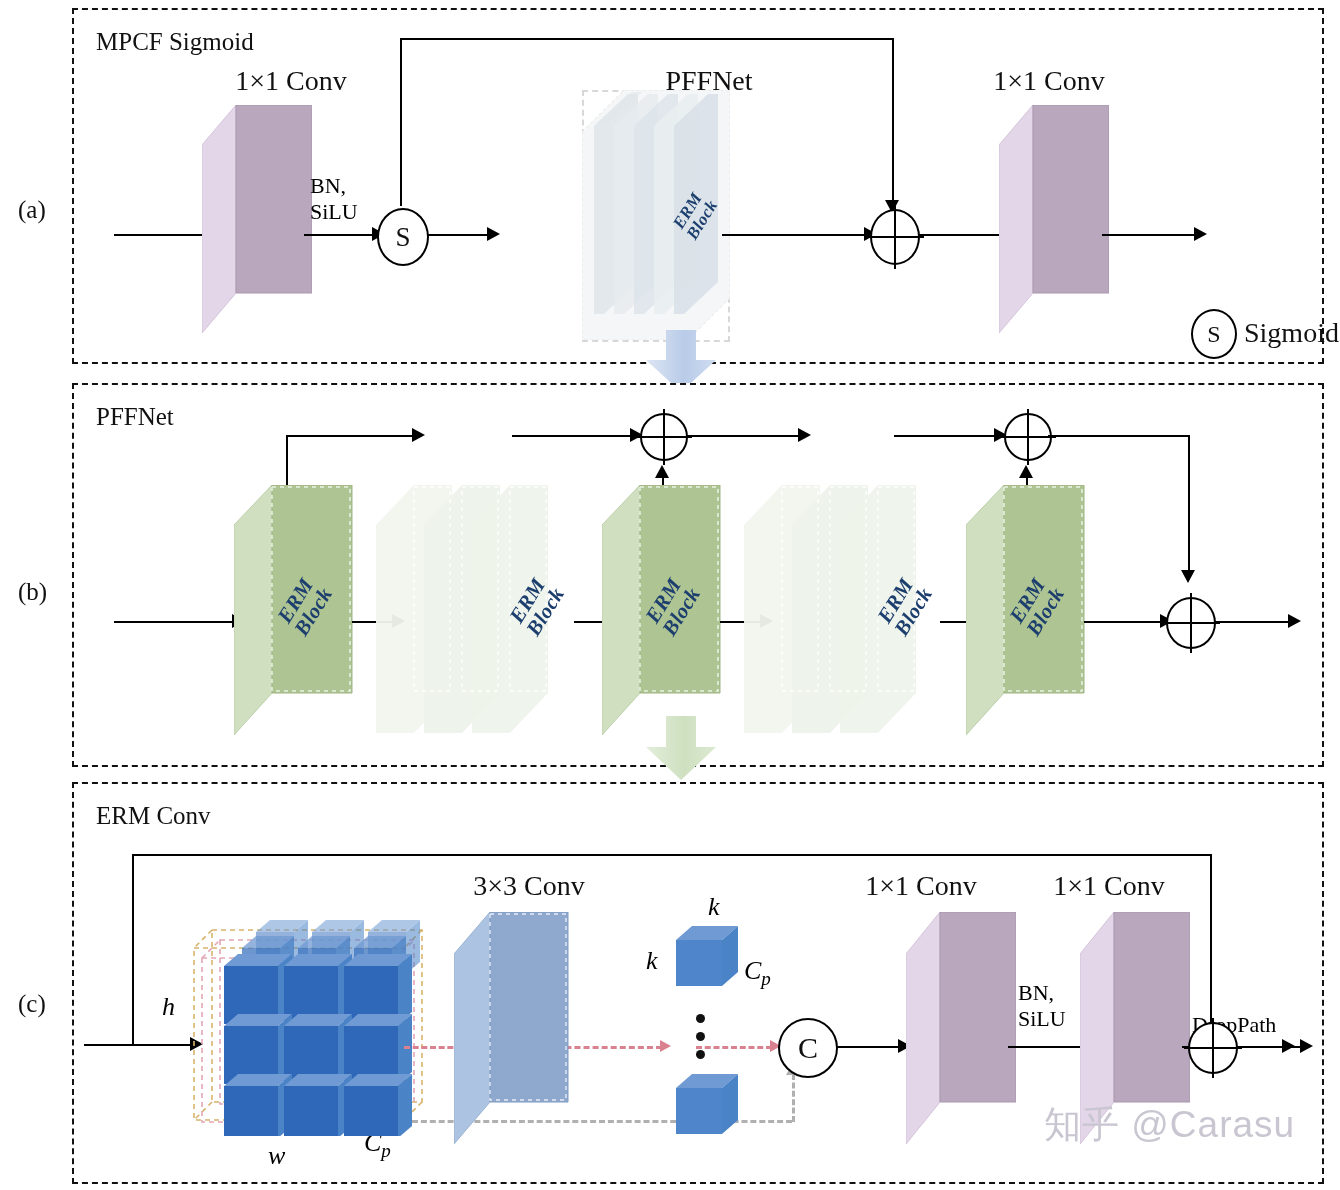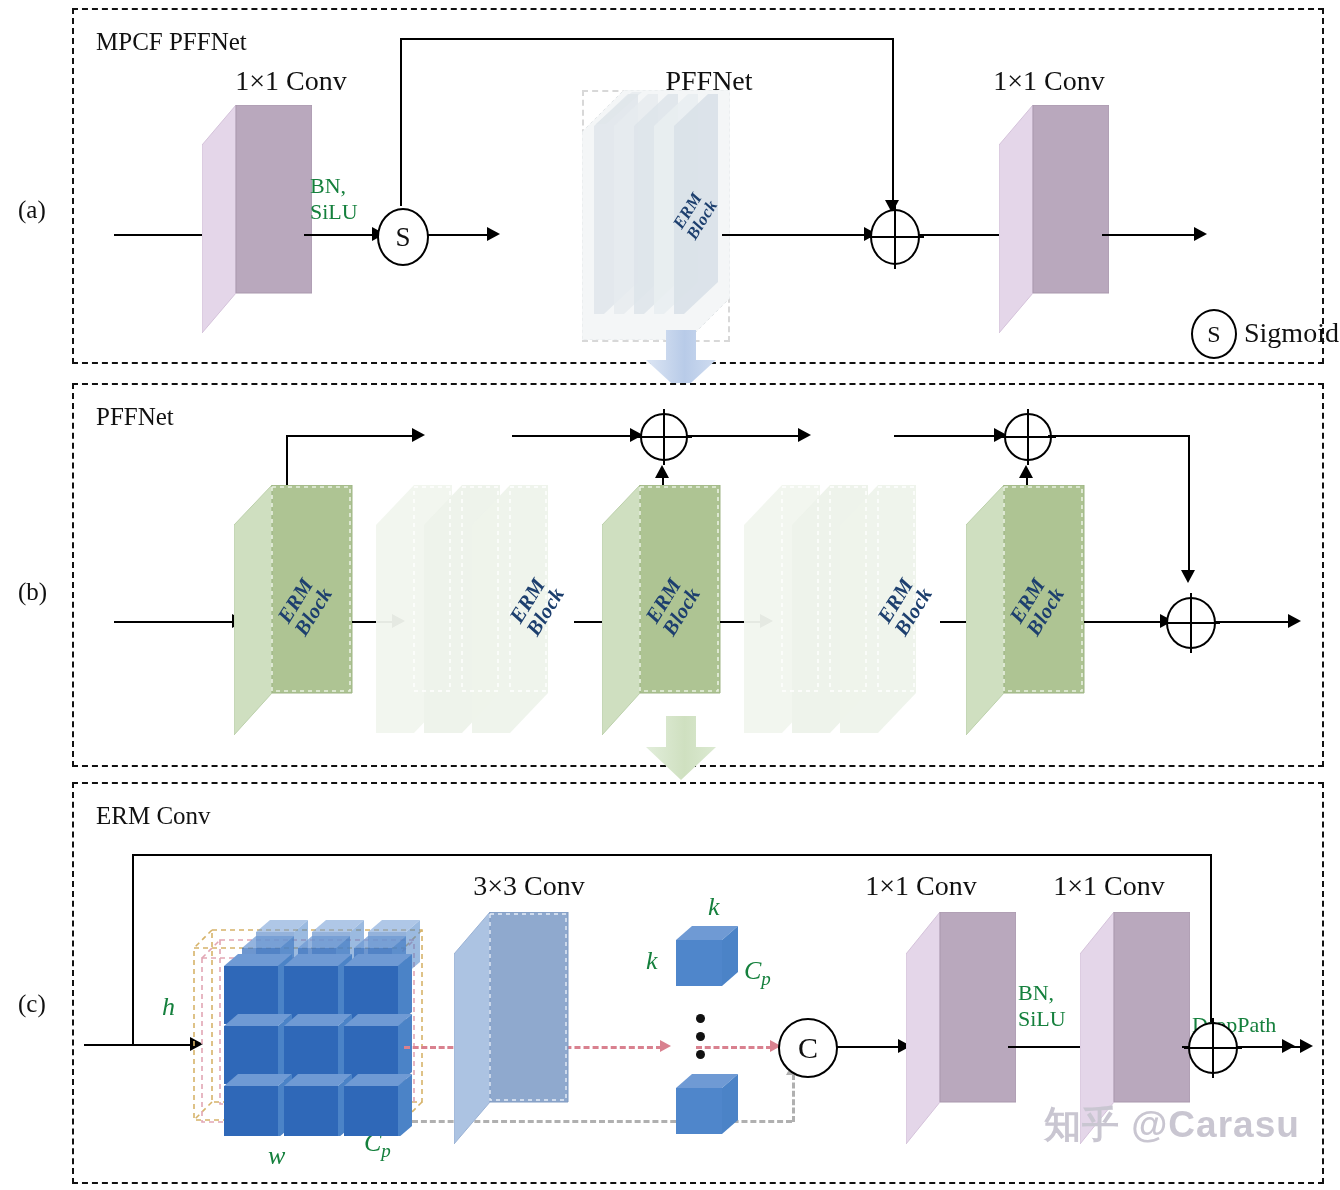--- a/index.html
+++ b/index.html
@@ -4,21 +4,21 @@
 <style>
   html,body{margin:0;padding:0;background:#fff;}
   body{width:1340px;height:1190px;position:relative;overflow:hidden;
        font-family:"Liberation Serif","DejaVu Serif",serif;color:#111;}
 
   .panel{position:absolute;border:2px dashed #111;background:#fff;}
   .panel-title{position:absolute;font-size:25px;color:#111;white-space:nowrap;}
   .panel-letter{position:absolute;font-size:25px;color:#111;}
 
   .lbl{position:absolute;font-size:28px;color:#111;white-space:nowrap;text-align:center;}
-  .lbl-sm{position:absolute;font-size:22px;color:#15803d;white-space:nowrap;}
+  .lbl-sm{position:absolute;font-size:22px;color:#000000;white-space:nowrap;}
   .mathi{font-style:italic;font-family:"Liberation Serif","DejaVu Serif",serif;}
 
   
   .hline{position:absolute;height:0;border-top:2.4px solid #000;}
   .vline{position:absolute;width:0;border-left:2.4px solid #000;}
 
   .arrowR{position:absolute;width:0;height:0;
     border-top:7px solid transparent;border-bottom:7px solid transparent;
     border-left:13px solid #000;}
   .arrowD{position:absolute;width:0;height:0;
@@ -59,30 +59,30 @@
     color:#1d3f6e;font-size:21px;line-height:1.02;text-align:center;
     transform:rotate(-58deg);white-space:nowrap;letter-spacing:.4px;}
   .ermtext.small{font-size:17px;}
 
   
   .bigarrow{position:absolute;}
 
   .cube{position:absolute;}
 
   .watermark{position:absolute;font-family:"Liberation Sans",sans-serif;
-    font-size:37px;color:#c9c6d1;letter-spacing:1px;white-space:nowrap;font-weight:bold;}
+    font-size:37px;color:#c9c6d1;letter-spacing:1px;white-space:nowrap;}
 
   .dashbox{position:absolute;border:2px dashed;}
 </style>
 </head>
 <body>
 
 <div class="panel-letter" style="left:18px;top:196px;">(a)</div>
 <div class="panel" style="left:72px;top:8px;width:1248px;height:352px;">
-  <div class="panel-title" style="left:22px;top:18px;">MPCF PFFNet</div>
+  <div class="panel-title" style="left:22px;top:18px;">MPCF Sigmoid</div>
 
   <div class="vline" style="left:326px;top:28px;height:168px;"></div>
   <div class="hline" style="left:326px;top:28px;width:492px;"></div>
   <div class="vline" style="left:818px;top:28px;height:166px;"></div>
   <div class="arrowD" style="left:811px;top:190px;"></div>
 
   <div class="hline" style="left:40px;top:224px;width:112px;"></div>
   <div class="arrowR" style="left:150px;top:217px;"></div>
 
   <div class="lbl" style="left:122px;top:55px;width:190px;">1×1 Conv</div>

